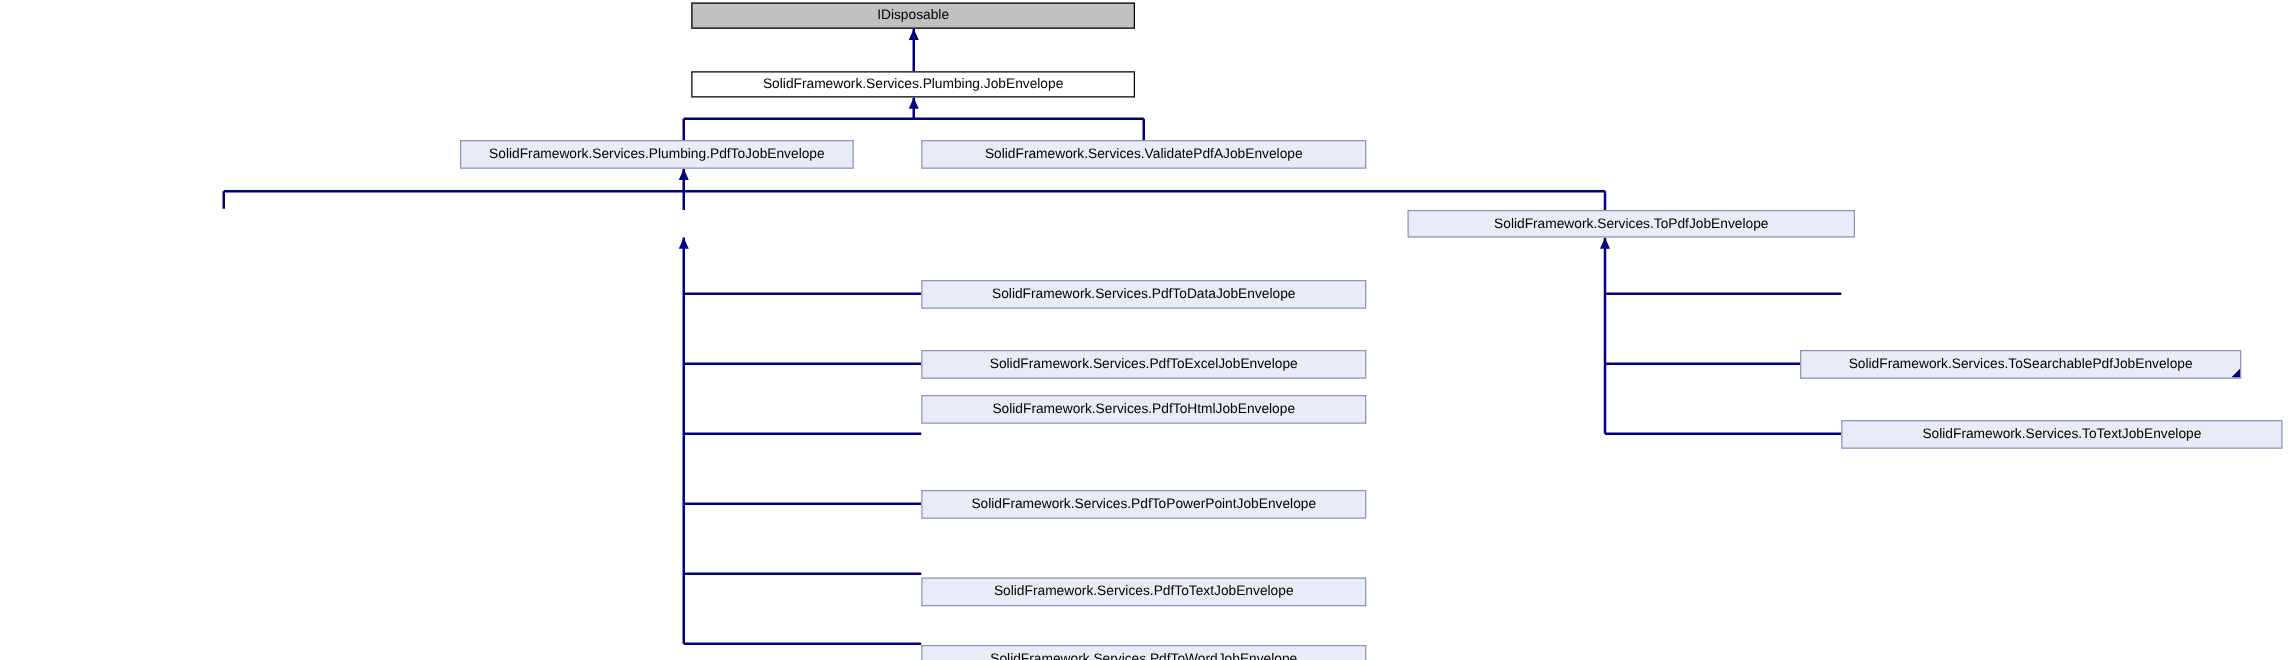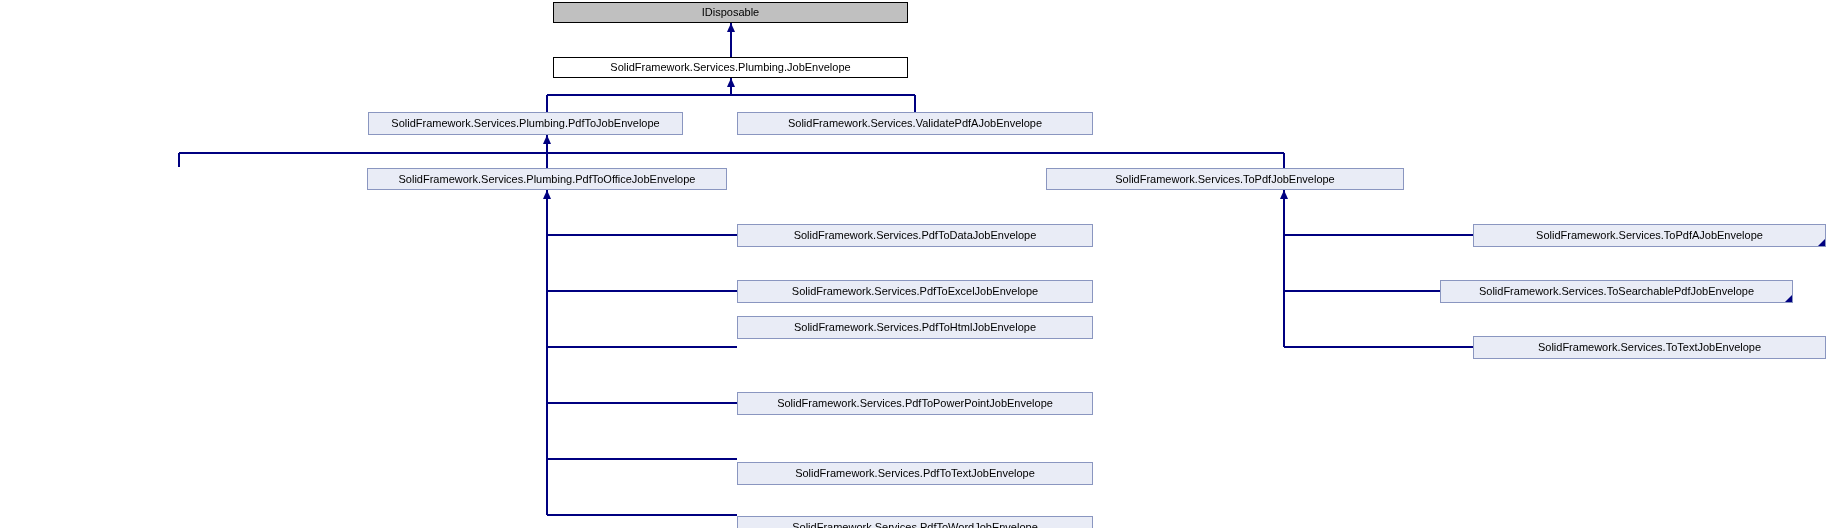--- a/index.html
+++ b/index.html
@@ -86,48 +86,41 @@
     </div>
     <div class="node current" style="left: 553px; top: 57px; width: 355px; height: 21px; line-height: 21px;">
       <span>SolidFramework.Services.Plumbing.JobEnvelope</span>
     </div>
     <div class="node link" style="left: 368px; top: 112px; width: 315px; height: 23px; line-height: 23px;">
       <span>SolidFramework.Services.Plumbing.PdfToJobEnvelope</span>
     </div>
     <div class="node link" style="left: 737px; top: 112px; width: 356px; height: 23px; line-height: 23px;">
       <span>SolidFramework.Services.ValidatePdfAJobEnvelope</span>
     </div>
-    <div class="node link" style="left: 367px; top: 168px; width: 360px; height: 22px; line-height: 22px;">
-      <span>SolidFramework.Services.Plumbing.PdfToOfficeJobEnvelope</span>
-    </div>
-    <div class="node link" style="left: 1046px; top: 168px; width: 358px; height: 22px; line-height: 22px;">
+    <div class="node link" style="left: 1126px; top: 168px; width: 358px; height: 22px; line-height: 22px;">
       <span>SolidFramework.Services.ToPdfJobEnvelope</span>
     </div>
     <div class="node link" style="left: 737px; top: 224px; width: 356px; height: 23px; line-height: 23px;">
       <span>SolidFramework.Services.PdfToDataJobEnvelope</span>
     </div>
     <div class="node link" style="left: 737px; top: 280px; width: 356px; height: 23px; line-height: 23px;">
       <span>SolidFramework.Services.PdfToExcelJobEnvelope</span>
     </div>
     <div class="node link" style="left: 737px; top: 316px; width: 356px; height: 23px; line-height: 23px;">
       <span>SolidFramework.Services.PdfToHtmlJobEnvelope</span>
     </div>
     <div class="node link" style="left: 737px; top: 392px; width: 356px; height: 23px; line-height: 23px;">
       <span>SolidFramework.Services.PdfToPowerPointJobEnvelope</span>
     </div>
     <div class="node link" style="left: 737px; top: 448px; width: 356px; height: 23px; line-height: 23px; margin-top: 14px;">
       <span>SolidFramework.Services.PdfToTextJobEnvelope</span>
     </div>
     <div class="node link" style="left: 737px; top: 504px; width: 356px; height: 23px; line-height: 23px; margin-top: 12px;">
       <span>SolidFramework.Services.PdfToWordJobEnvelope</span>
     </div>
-    <div class="node link" style="left: 1473px; top: 224px; width: 353px; height: 23px; line-height: 23px;">
-      <span>SolidFramework.Services.ToPdfAJobEnvelope</span>
-      <div class="corner-mark"></div>
-    </div>
     <div class="node link" style="left: 1440px; top: 280px; width: 353px; height: 23px; line-height: 23px;">
       <span>SolidFramework.Services.ToSearchablePdfJobEnvelope</span>
       <div class="corner-mark"></div>
     </div>
     <div class="node link" style="left: 1473px; top: 336px; width: 353px; height: 23px; line-height: 23px;">
       <span>SolidFramework.Services.ToTextJobEnvelope</span>
     </div>
   </div>
 
 </body></html>

